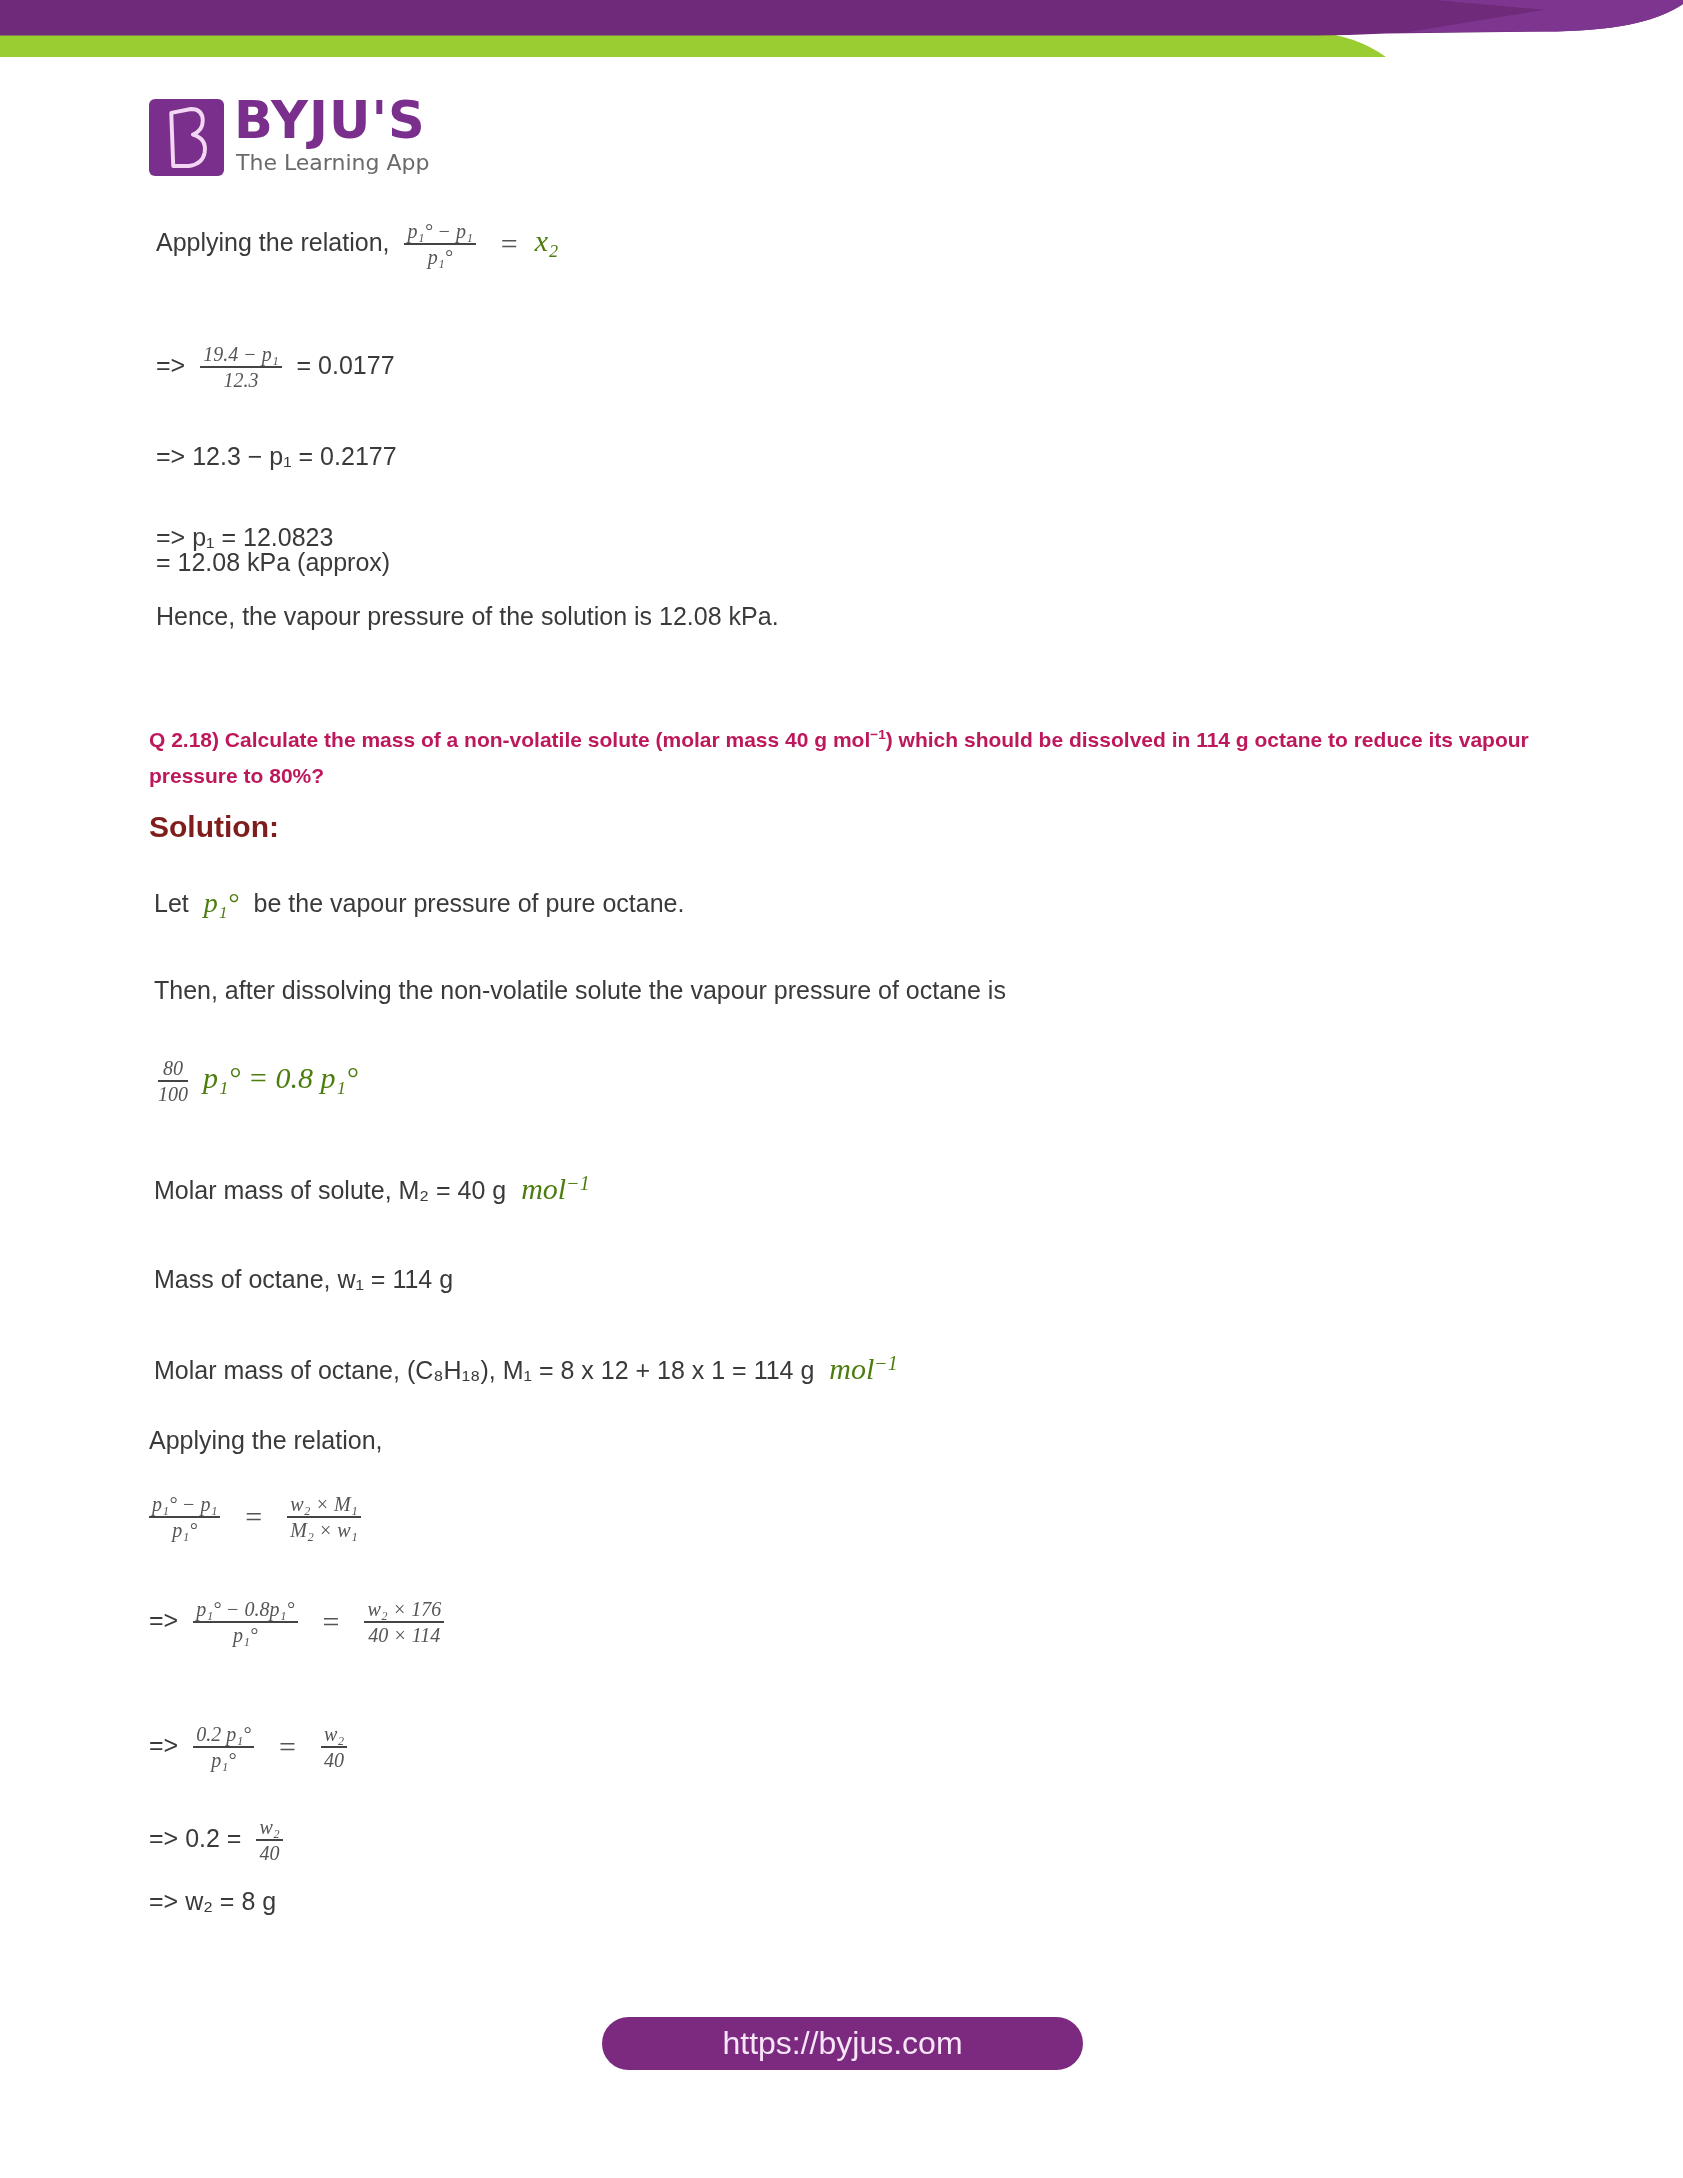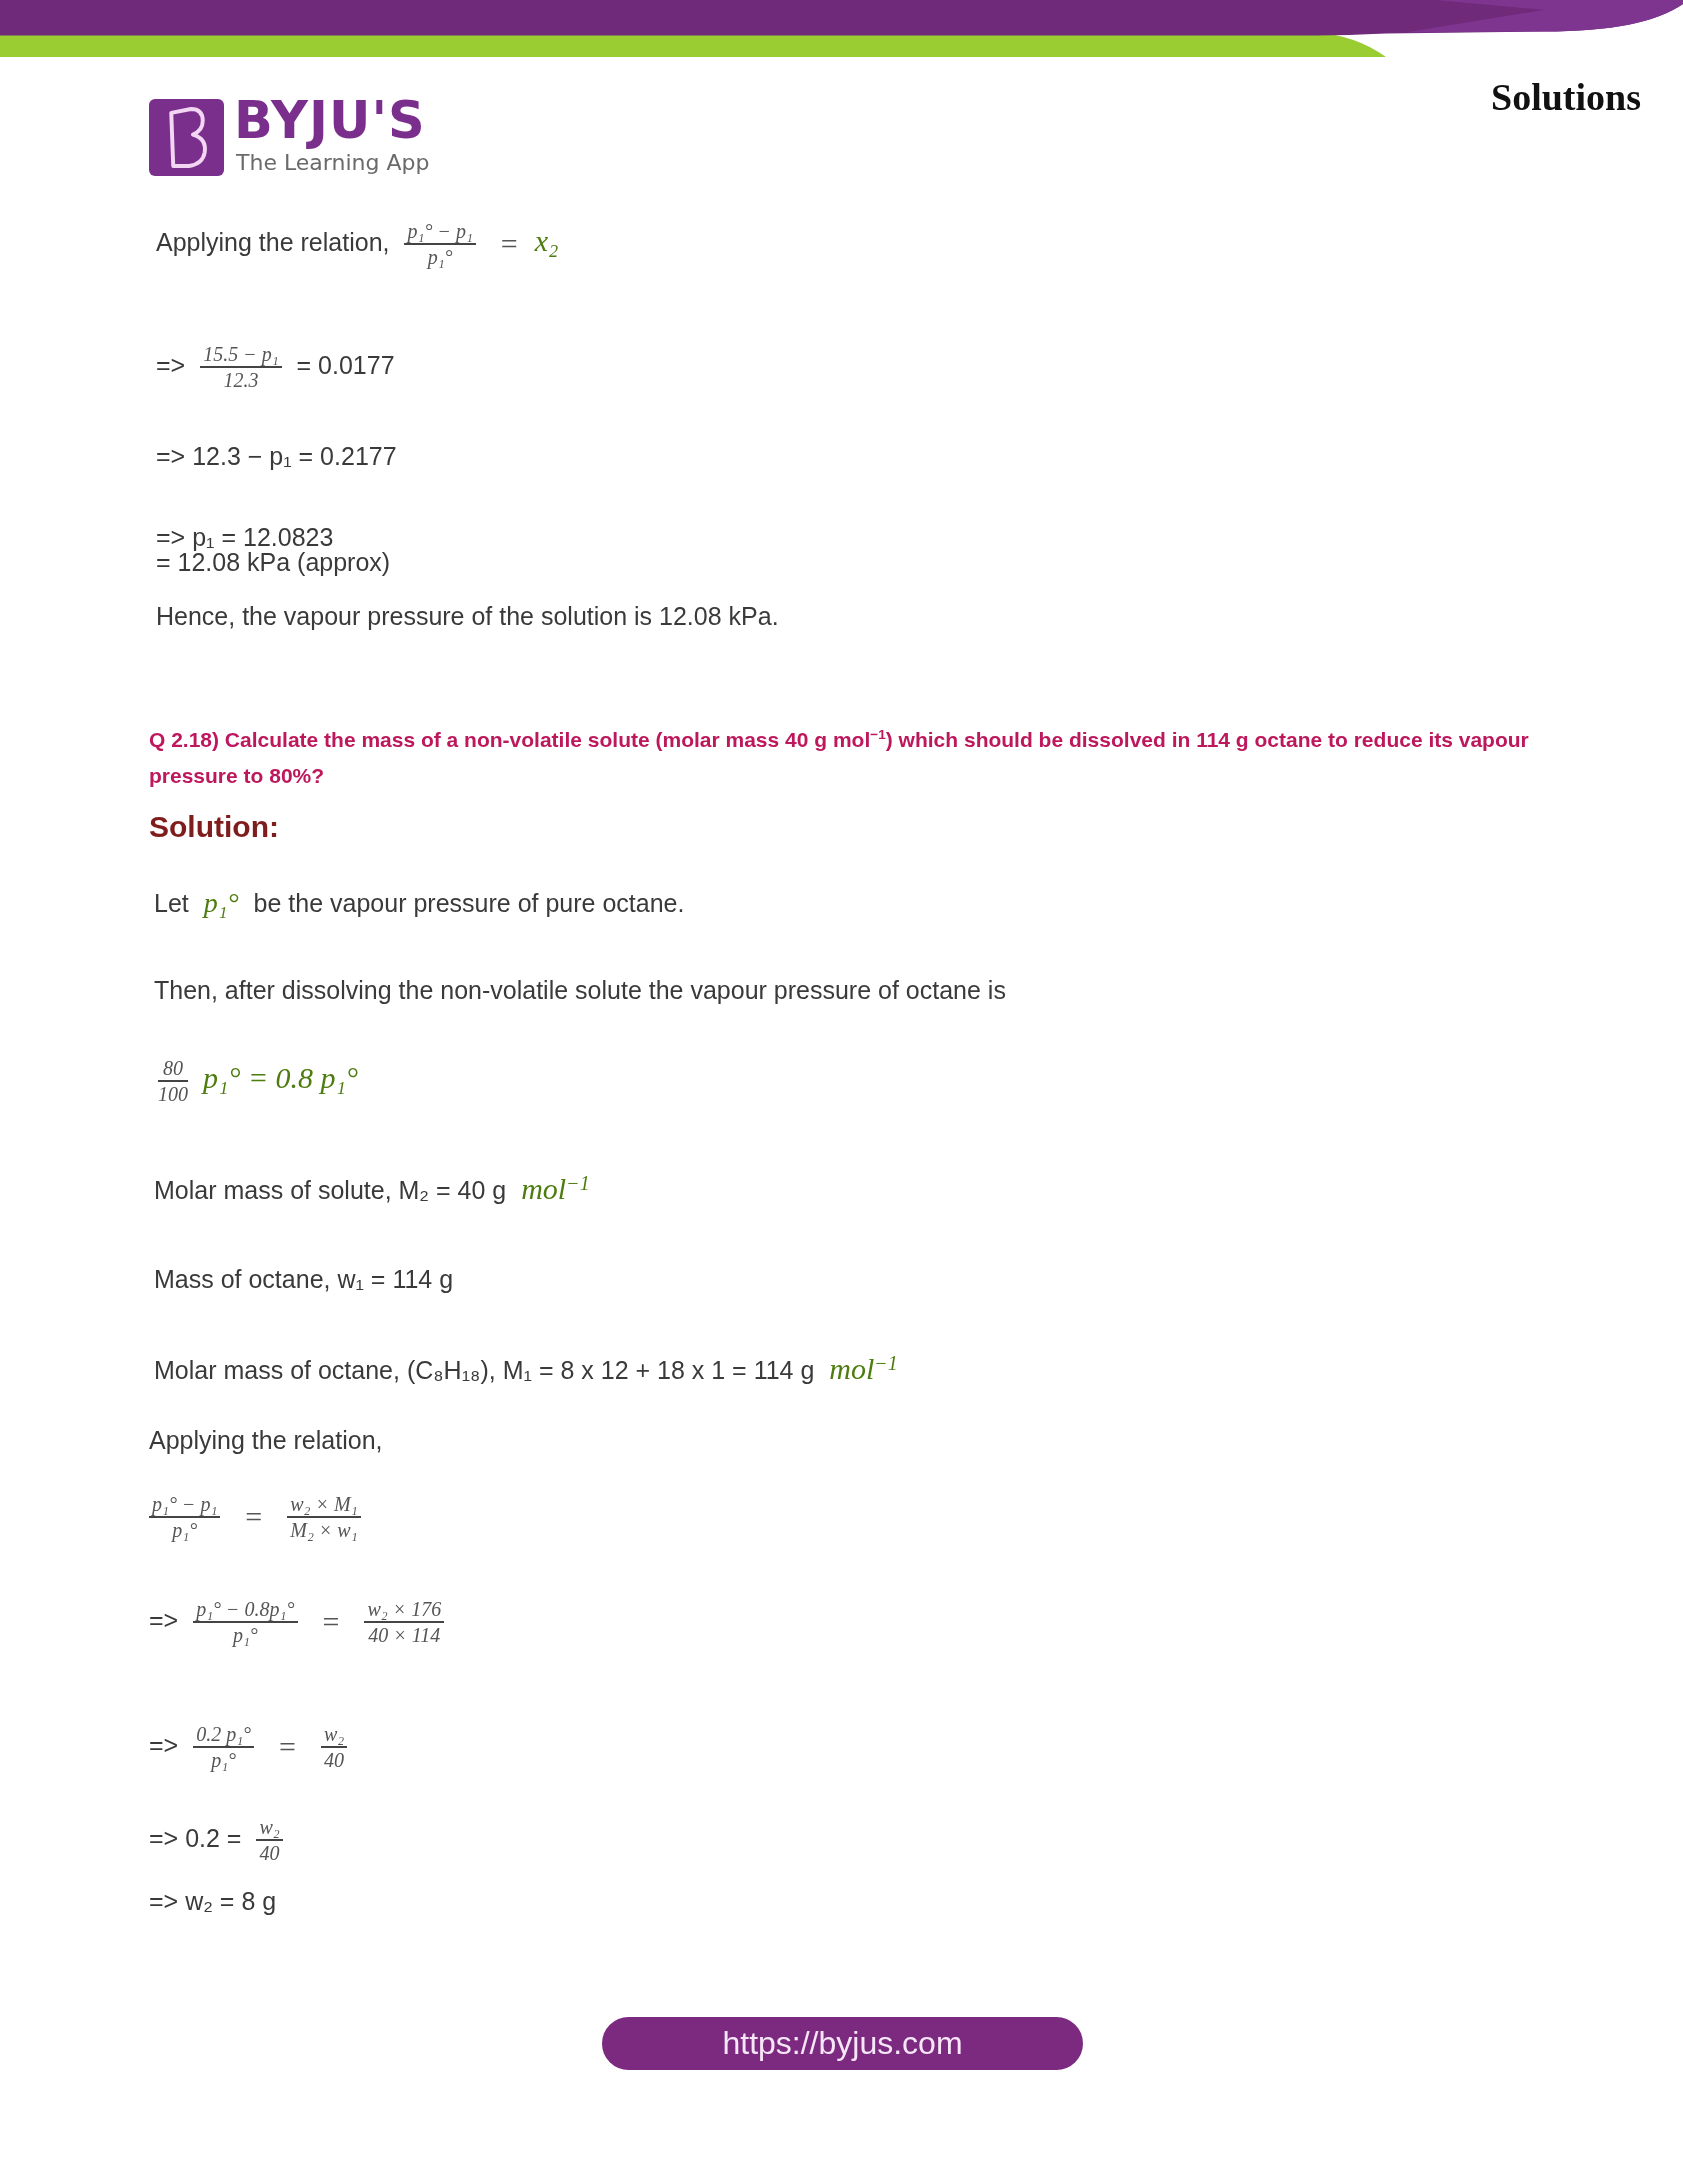--- a/index.html
+++ b/index.html
@@ -35,33 +35,32 @@
   <div class="logo-box">
     <svg class="logo-b" viewBox="0 0 48 62">
       <path d="M8 6 L28 2 Q40 2 40 14 Q40 24 30 28 Q44 32 42 46 Q40 58 26 60 L10 60 Z" fill="none" stroke="#f3d6f3" stroke-width="4" stroke-linejoin="round"></path>
     </svg>
   </div>
   <div class="logo-word">BYJU'S</div>
   <div class="logo-tag">The Learning App</div>
 </div>
 
 <div class="doc-title">
-  <div>Solutions</div>
 </div>
 
 <div class="line" style="top:220px;">
   <span>Applying the relation,</span>
   <span class="frac"><span class="num">p₁° − p₁</span><span class="den">p₁°</span></span>
   <span class="eq">=</span>
   <span class="math" style="font-size:30px;">x₂</span>
 </div>
 
 <div class="line" style="top:343px;">
   <span>=&gt;</span>
-  <span class="frac"><span class="num">15.5 − p₁</span><span class="den">12.3</span></span>
+  <span class="frac"><span class="num">19.4 − p₁</span><span class="den">12.3</span></span>
   <span>= 0.0177</span>
 </div>
 
 <div class="line" style="top:442px;">=&gt; 12.3 − p₁ = 0.2177</div>
 <div class="line" style="top:495px;margin-top:28px;">=&gt; p₁ = 12.0823</div>
 <div class="line" style="top:548px;">= 12.08 kPa (approx)</div>
 <div class="line" style="top:602px;">Hence, the vapour pressure of the solution is 12.08 kPa.</div>
 
 <div class="question">
   <span>Q 2.18) Calculate the mass of a non-volatile solute (molar mass 40 g mol</span><sup>−1</sup><span>) which should be dissolved in 114 g octane to reduce its vapour pressure to 80%?</span>

